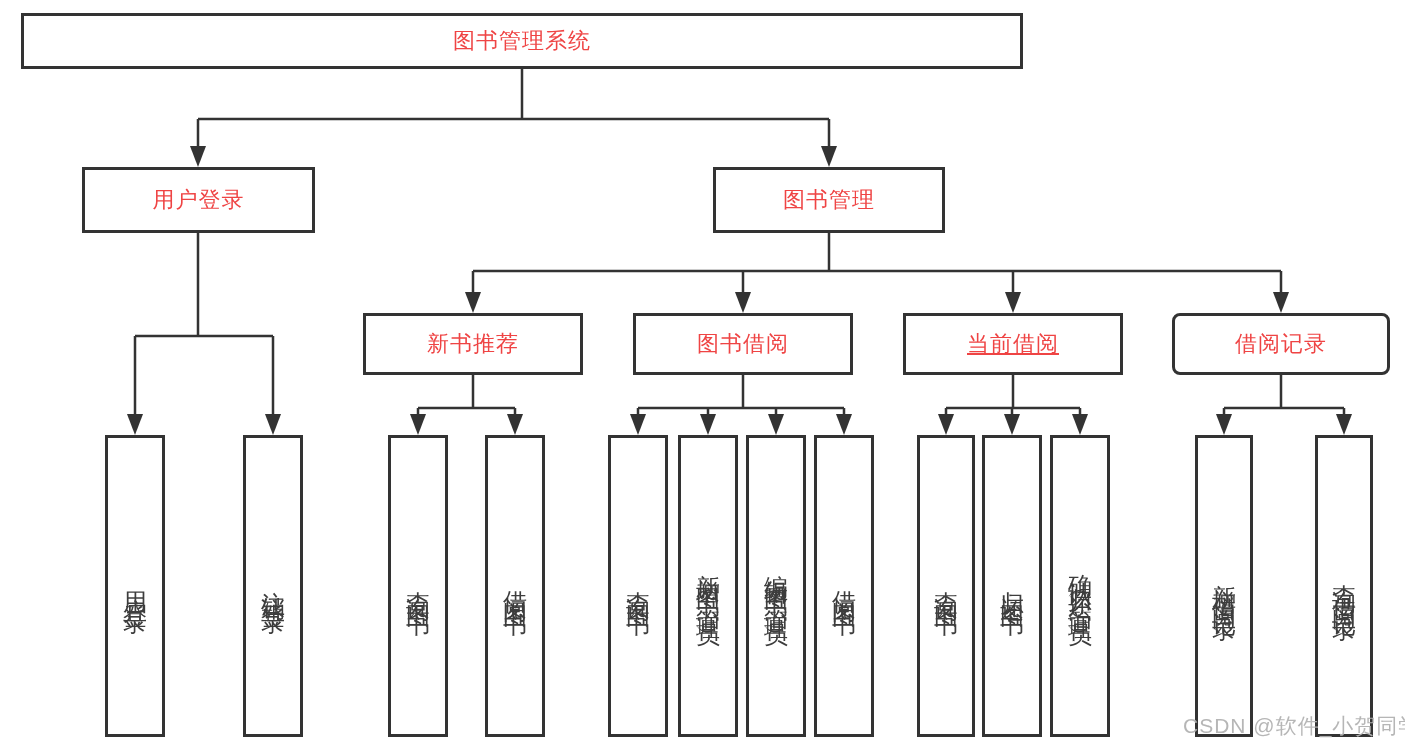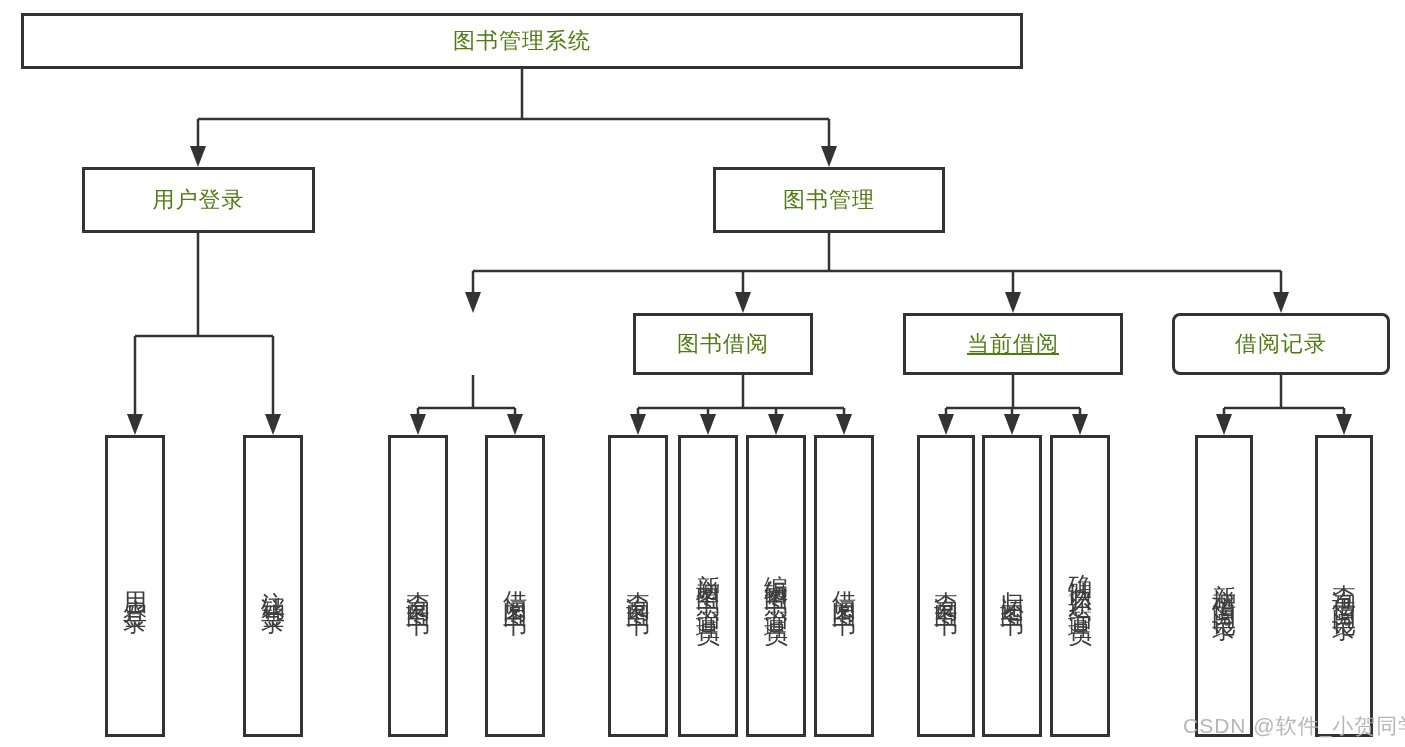--- a/index.html
+++ b/index.html
@@ -21,21 +21,21 @@
     pointer-events: none;
   }
   .box {
     position: absolute;
     border: 3px solid #333333;
     background: #ffffff;
     display: flex;
     align-items: center;
     justify-content: center;
     font-size: 22px;
-    color: #4d7c0f;
+    color: #ef4444;
     letter-spacing: 1px;
     white-space: nowrap;
   }
   .vbox {
     position: absolute;
     top: 435px;
     height: 302px;
     border: 3px solid #333333;
     background: #ffffff;
     display: flex;
@@ -49,21 +49,21 @@
     line-height: 1;
     text-align: center;
   }
   
   #n-root          { left: 21px;  top: 13px;  width: 1002px; height: 56px; }
   
   #n-userlogin     { left: 82px;  top: 167px; width: 233px;  height: 66px; }
   #n-bookmgmt      { left: 713px; top: 167px; width: 232px;  height: 66px; }
   
   #n-newbookrec    { left: 363px;  top: 313px; width: 220px; height: 62px; }
-  #n-bookborrow    { left: 633px;  top: 313px; width: 180px; height: 62px; }
+  #n-bookborrow    { left: 633px;  top: 313px; width: 220px; height: 62px; }
   #n-currentborrow { left: 903px;  top: 313px; width: 220px; height: 62px; text-decoration: underline; }
   #n-borrowrecords { left: 1172px; top: 313px; width: 218px; height: 62px; border-radius: 8px; }
   
   #n-login         { left: 105px;  width: 60px; }
   #n-logout        { left: 243px;  width: 60px; }
   #n-query1        { left: 388px;  width: 60px; }
   #n-borrow1       { left: 485px;  width: 60px; }
   #n-query2        { left: 608px;  width: 60px; }
   #n-addbooks      { left: 678px;  width: 60px; }
   #n-editbooks     { left: 746px;  width: 60px; }
@@ -130,20 +130,21 @@
       <polygon points="1216,414 1232,414 1224,435"></polygon>
       <polygon points="1336,414 1352,414 1344,435"></polygon>
     </g>
   </svg>
 
   <div class="box" id="n-root">图书管理系统</div>
 
   <div class="box" id="n-userlogin">用户登录</div>
   <div class="box" id="n-bookmgmt">图书管理</div>
 
+  <div class="box" id="n-newbookrec">新书推荐</div>
   <div class="box" id="n-bookborrow">图书借阅</div>
   <div class="box" id="n-currentborrow">当前借阅</div>
   <div class="box" id="n-borrowrecords">借阅记录</div>
 
   <div class="vbox" id="n-login">用户登录</div>
   <div class="vbox" id="n-logout">注销登录</div>
   <div class="vbox" id="n-query1">查询图书</div>
   <div class="vbox" id="n-borrow1">借阅图书</div>
   <div class="vbox" id="n-query2">查询图书</div>
   <div class="vbox" id="n-addbooks">新增图书（管理员）</div>

